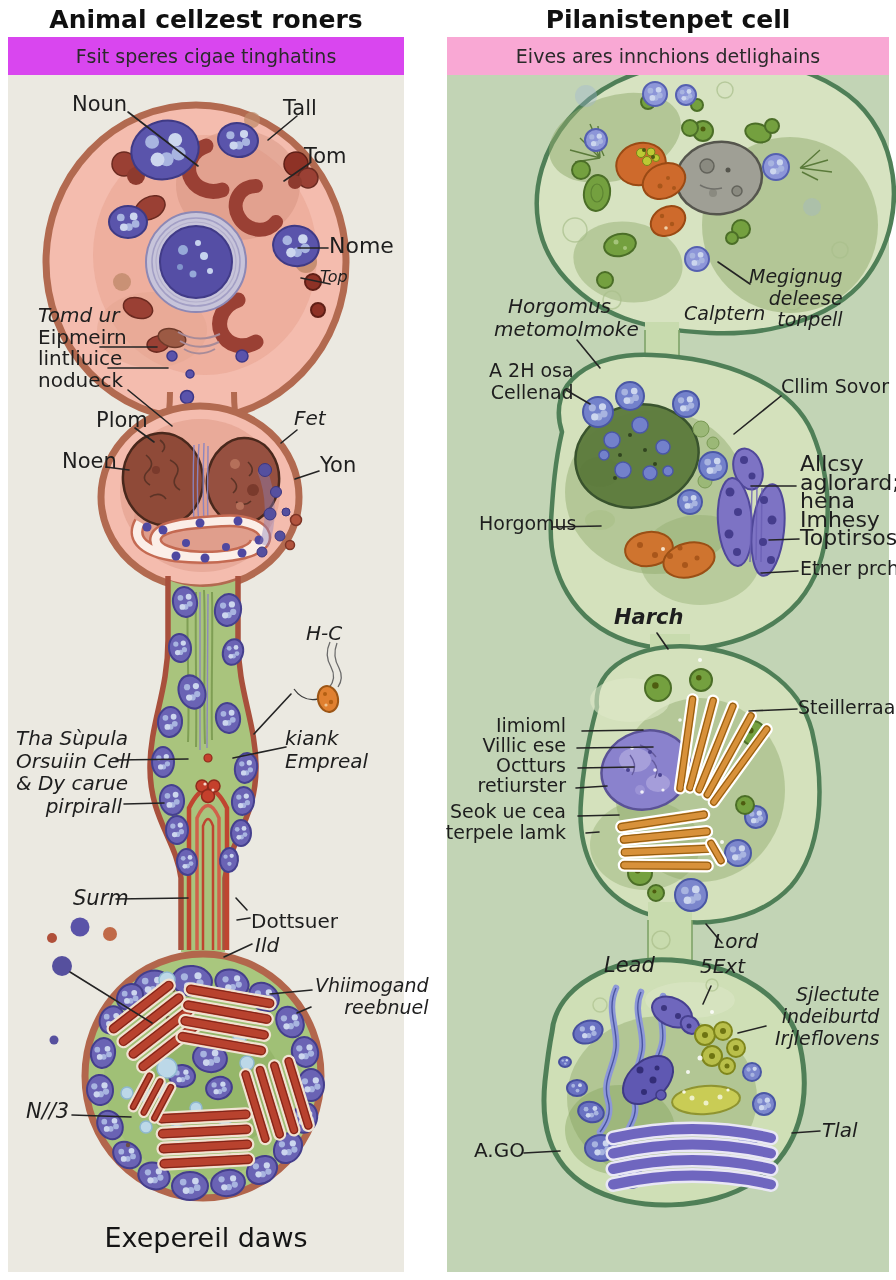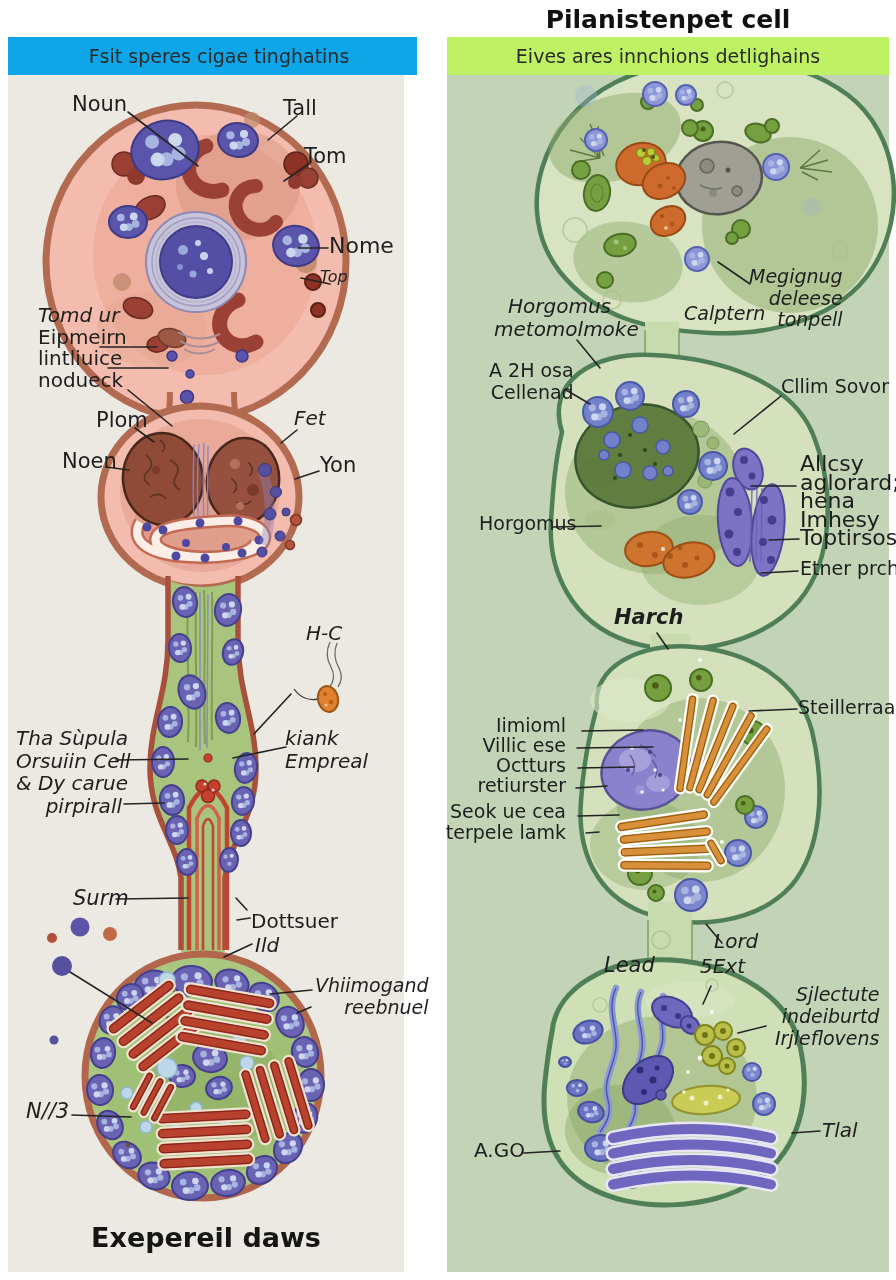--- a/index.html
+++ b/index.html
@@ -3,41 +3,42 @@
 <meta charset="utf-8">
 <style>
   html,body{margin:0;padding:0;background:#fff;}
   .canvas{position:relative;width:896px;height:1280px;background:#ffffff;overflow:hidden;
           font-family:"DejaVu Sans","Liberation Sans",sans-serif;}
   .panel{position:absolute;top:37px;height:1235px;}
   .left-panel{left:8px;width:396px;background:#ebe9e1;}
   .right-panel{left:447px;width:442px;background:#c2d4b5;}
   .subbar{position:absolute;top:37px;height:38px;display:flex;align-items:center;justify-content:center;
           font-size:19px;color:#2a2a2a;z-index:2;}
-  .sub-left{left:8px;width:396px;background:#0ea5e9;padding-left:13px;}
-  .sub-right{left:447px;width:442px;background:#bef264;}
+  .sub-left{left:8px;width:396px;background:#d946ef;}
+  .sub-right{left:447px;width:442px;background:#f9a8d4;}
   .ptitle{position:absolute;top:5px;font-size:25px;font-weight:bold;color:#101010;text-align:center;z-index:2;}
   .t-left{left:8px;width:396px;}
   .t-right{left:447px;width:442px;}
   svg.art{position:absolute;left:0;top:0;z-index:1;pointer-events:none;}
   .lbl{position:absolute;color:#1e1e1e;font-size:20px;line-height:1.1;white-space:nowrap;z-index:3;}
   .it{font-style:italic;}
   .sm{font-size:19px;text-align:right;}
   .xs{font-size:22px;}
   .blk div{white-space:nowrap;}
   .right-align{text-align:right;}
   .cap{position:absolute;text-align:center;color:#151515;z-index:3;}
-  .cap-left{left:8px;width:396px;top:1222px;font-size:27px;font-weight:700;text-align:center;}
+  .cap-left{left:8px;width:396px;top:1222px;font-size:27px;font-weight:400;text-align:center;}
   .cap-right{left:447px;width:442px;top:1220px;font-size:27px;font-weight:bold;}
 </style>
 </head>
 <body>
 
 <div class="canvas">
 
+  <div class="ptitle t-left">Animal cellzest roners</div>
   <div class="ptitle t-right">Pilanistenpet cell</div>
 
   <div class="panel left-panel"></div>
   <div class="panel right-panel"></div>
 
   <div class="subbar sub-left">
     <span>Fsit speres cigae tinghatins</span>
   </div>
   <div class="subbar sub-right">
     <span>Eives ares innchions detlighains</span>

